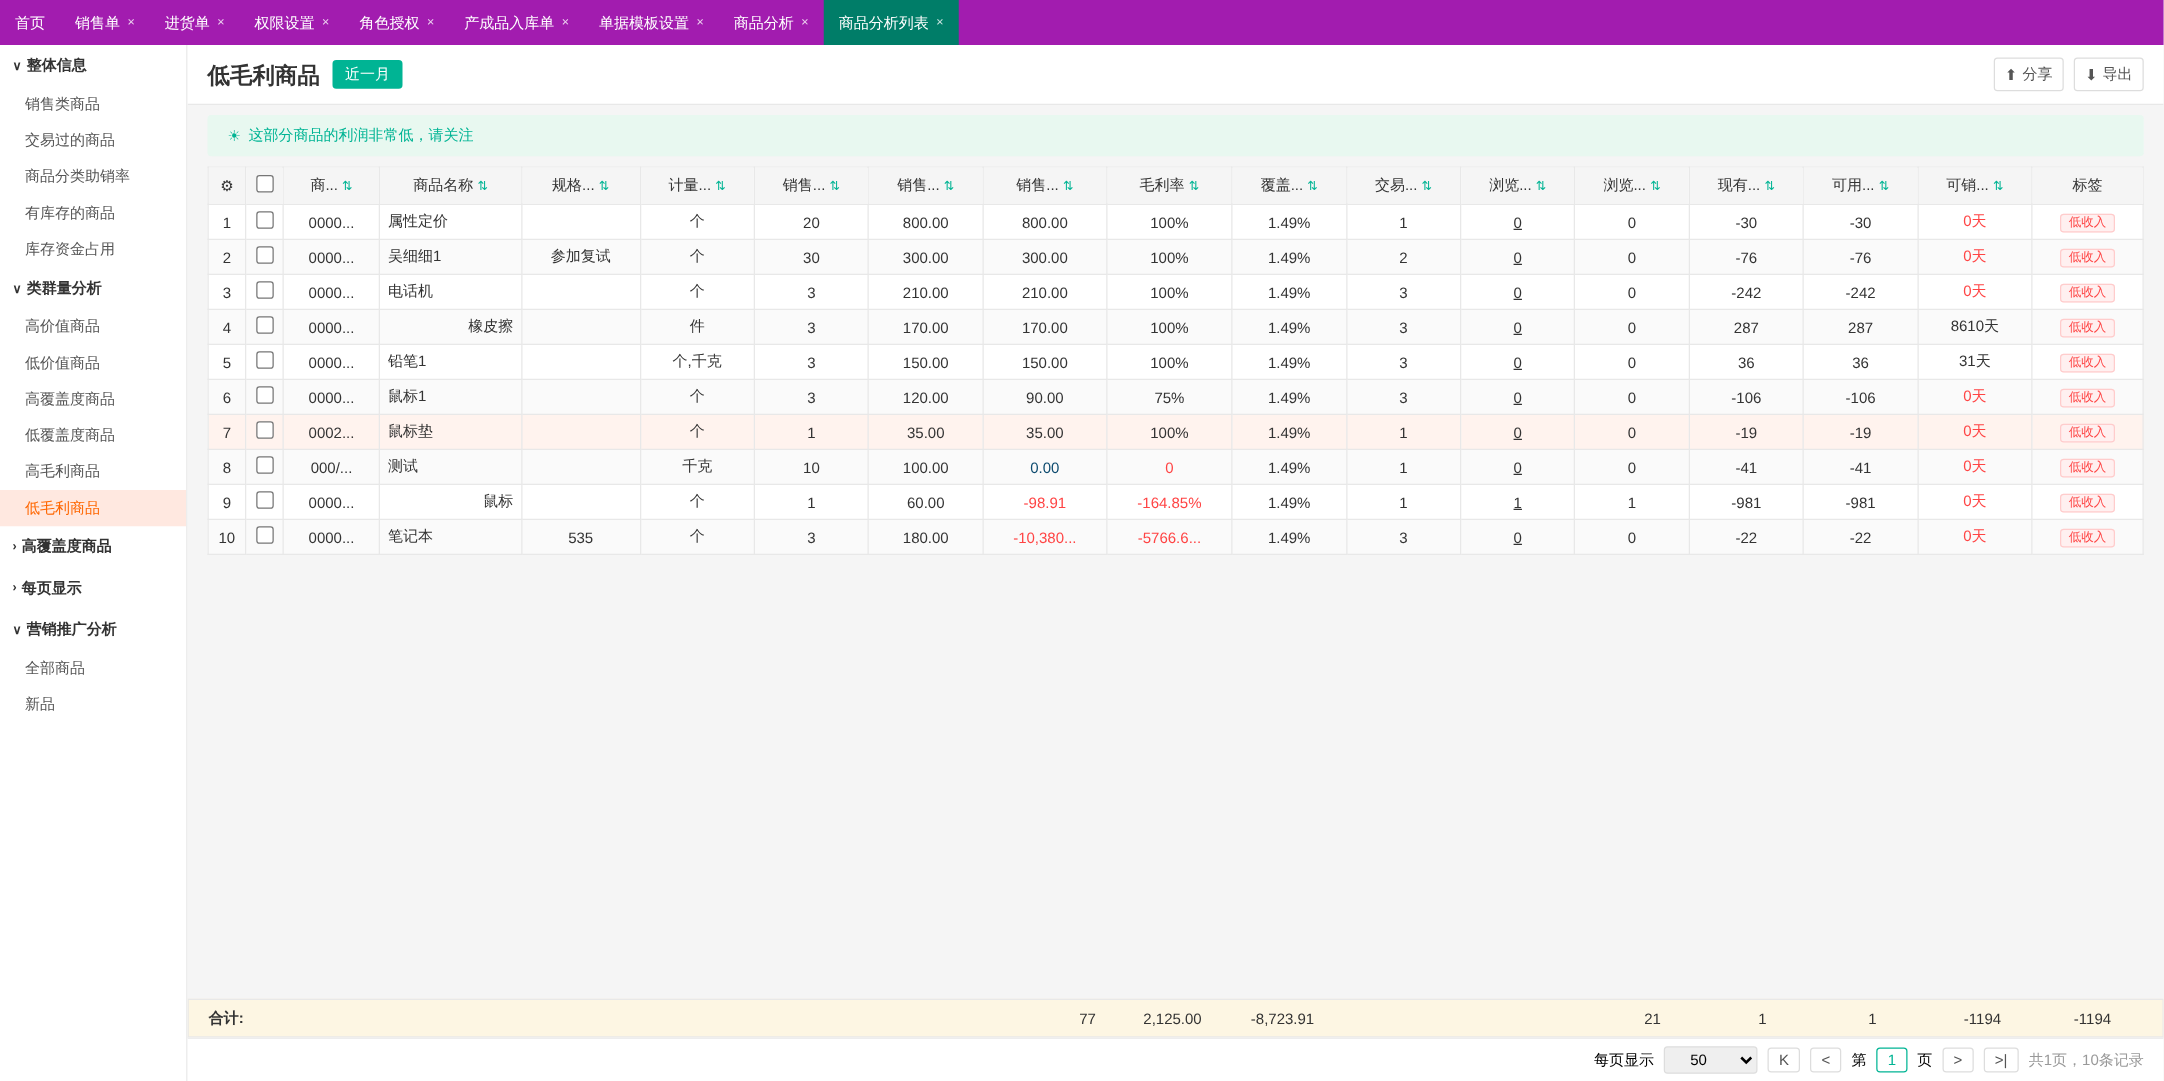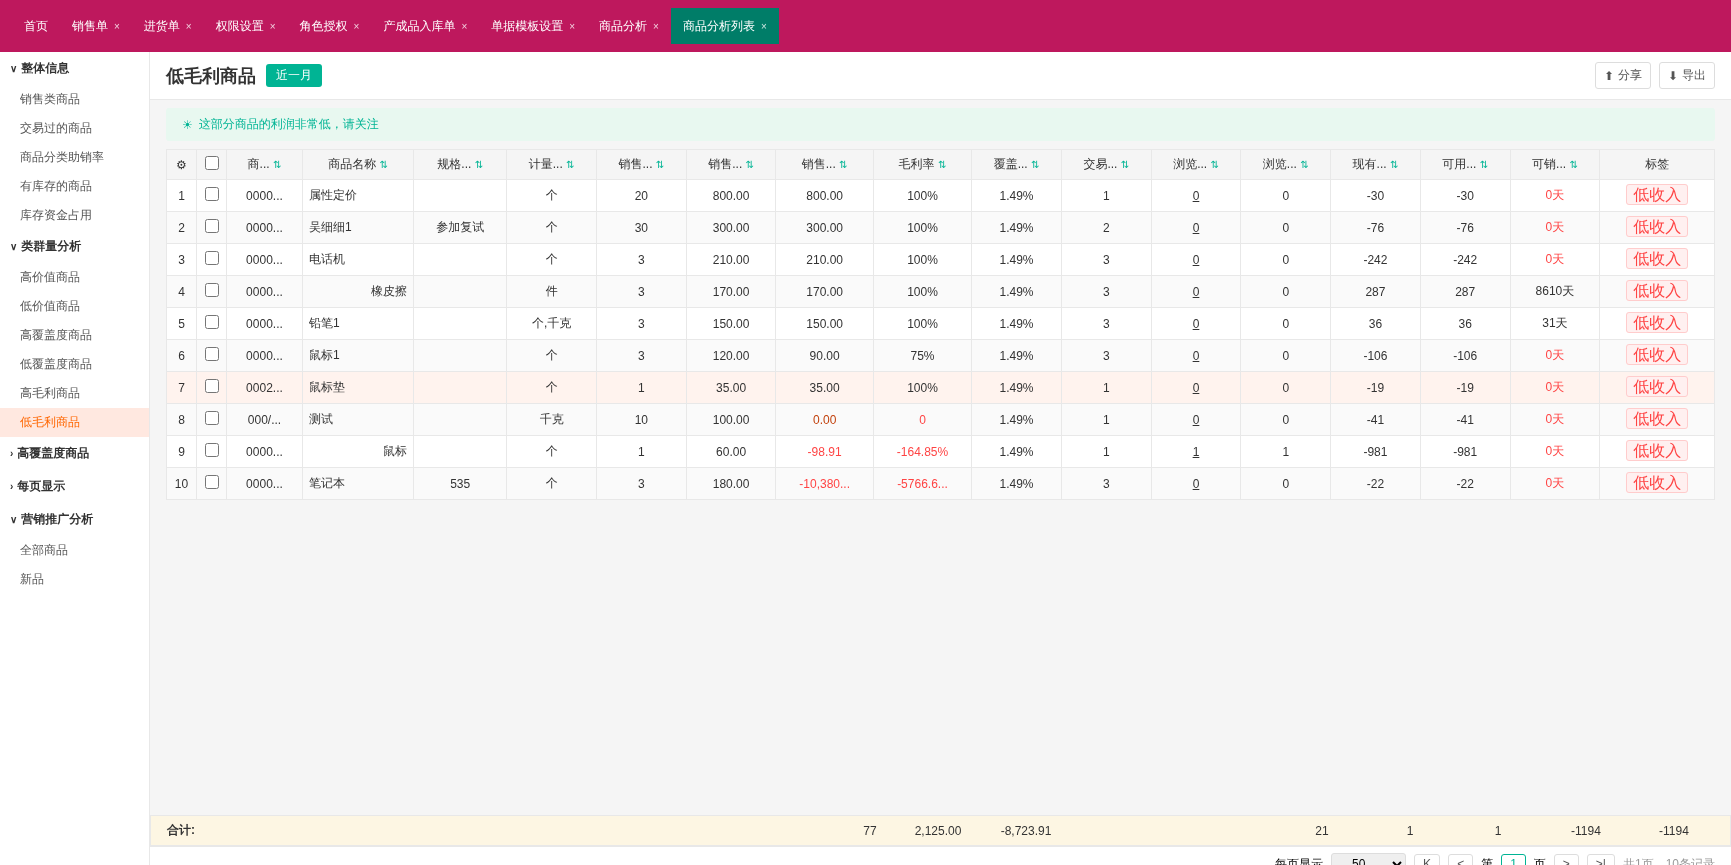--- a/index.html
+++ b/index.html
@@ -1,24 +1,24 @@
 <!DOCTYPE html>
 <html><head>
   <meta charset="utf-8">
   <style>
     * { box-sizing: border-box; margin: 0; padding: 0; font-family: 'Microsoft YaHei', Arial, sans-serif; font-size: 12px; }
     body { background: #f5f5f5; }
 
     
     .top-nav {
-      background: #be185d;
-      display: flex;
-      align-items: center;
-      height: 52px;
-      padding: 0 12px;
+      background: #a21caf;
+      display: flex;
+      align-items: center;
+      height: 36px;
+      padding: 0 0;
       gap: 0;
     }
     .nav-item {
       color: #fff;
       padding: 0 12px;
       height: 36px;
       display: flex;
       align-items: center;
       cursor: pointer;
       white-space: nowrap;
@@ -189,21 +189,21 @@
       white-space: nowrap;
     }
     tbody tr:nth-child(even) { background: #fafafa; }
     tbody tr.highlighted { background: #fff3ee; }
     .tag-badge {
       background: #fff0f0;
       color: #ff4444;
       border: 1px solid #ffcccc;
       border-radius: 3px;
       padding: 1px 6px;
-      font-size: 16px;
+      font-size: 10px;
     }
     .underline-link {
       text-decoration: underline;
       color: #333;
       cursor: pointer;
     }
 
     
     .table-footer {
       background: #fdf6e3;
@@ -524,21 +524,21 @@
     </tr>
             <tr>
       <td>8</td>
       <td><input type="checkbox" class="checkbox" style=""></td>
       <td>000/...</td>
       <td style="text-align:left;">测试</td>
       <td></td>
       <td>千克</td>
       <td>10</td>
       <td>100.00</td>
-      <td style="color:#c2410c">0.00</td>
+      <td style="color:#0c4a6e">0.00</td>
       <td style="color:#ff4444">0</td>
       <td>1.49%</td>
       <td>1</td>
       <td><span class="underline-link">0</span></td>
       <td>0</td>
       <td>-41</td>
       <td>-41</td>
       <td style="color:#ff4444">0天</td>
       <td><span class="tag-badge">低收入</span></td>
     </tr>

